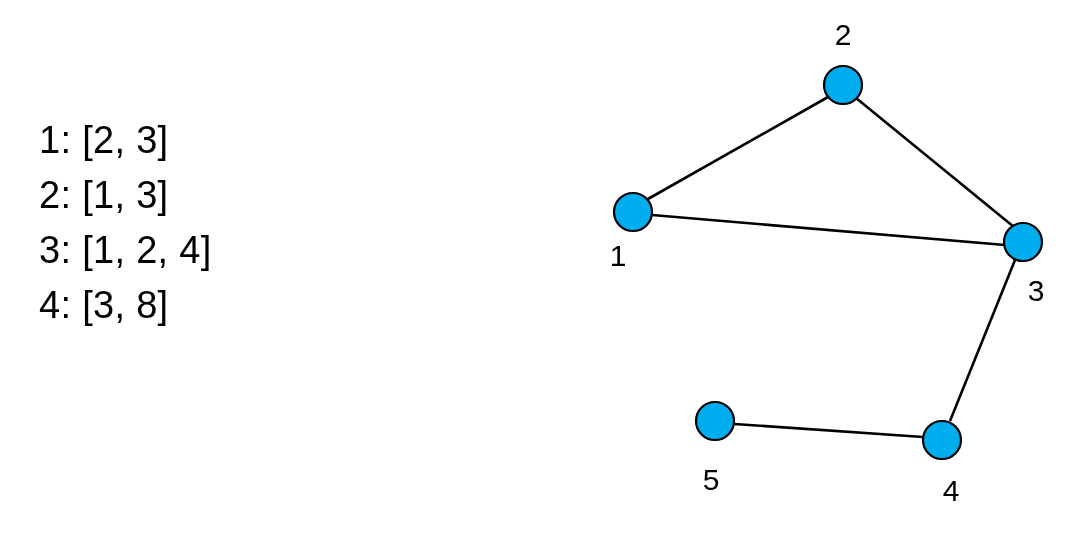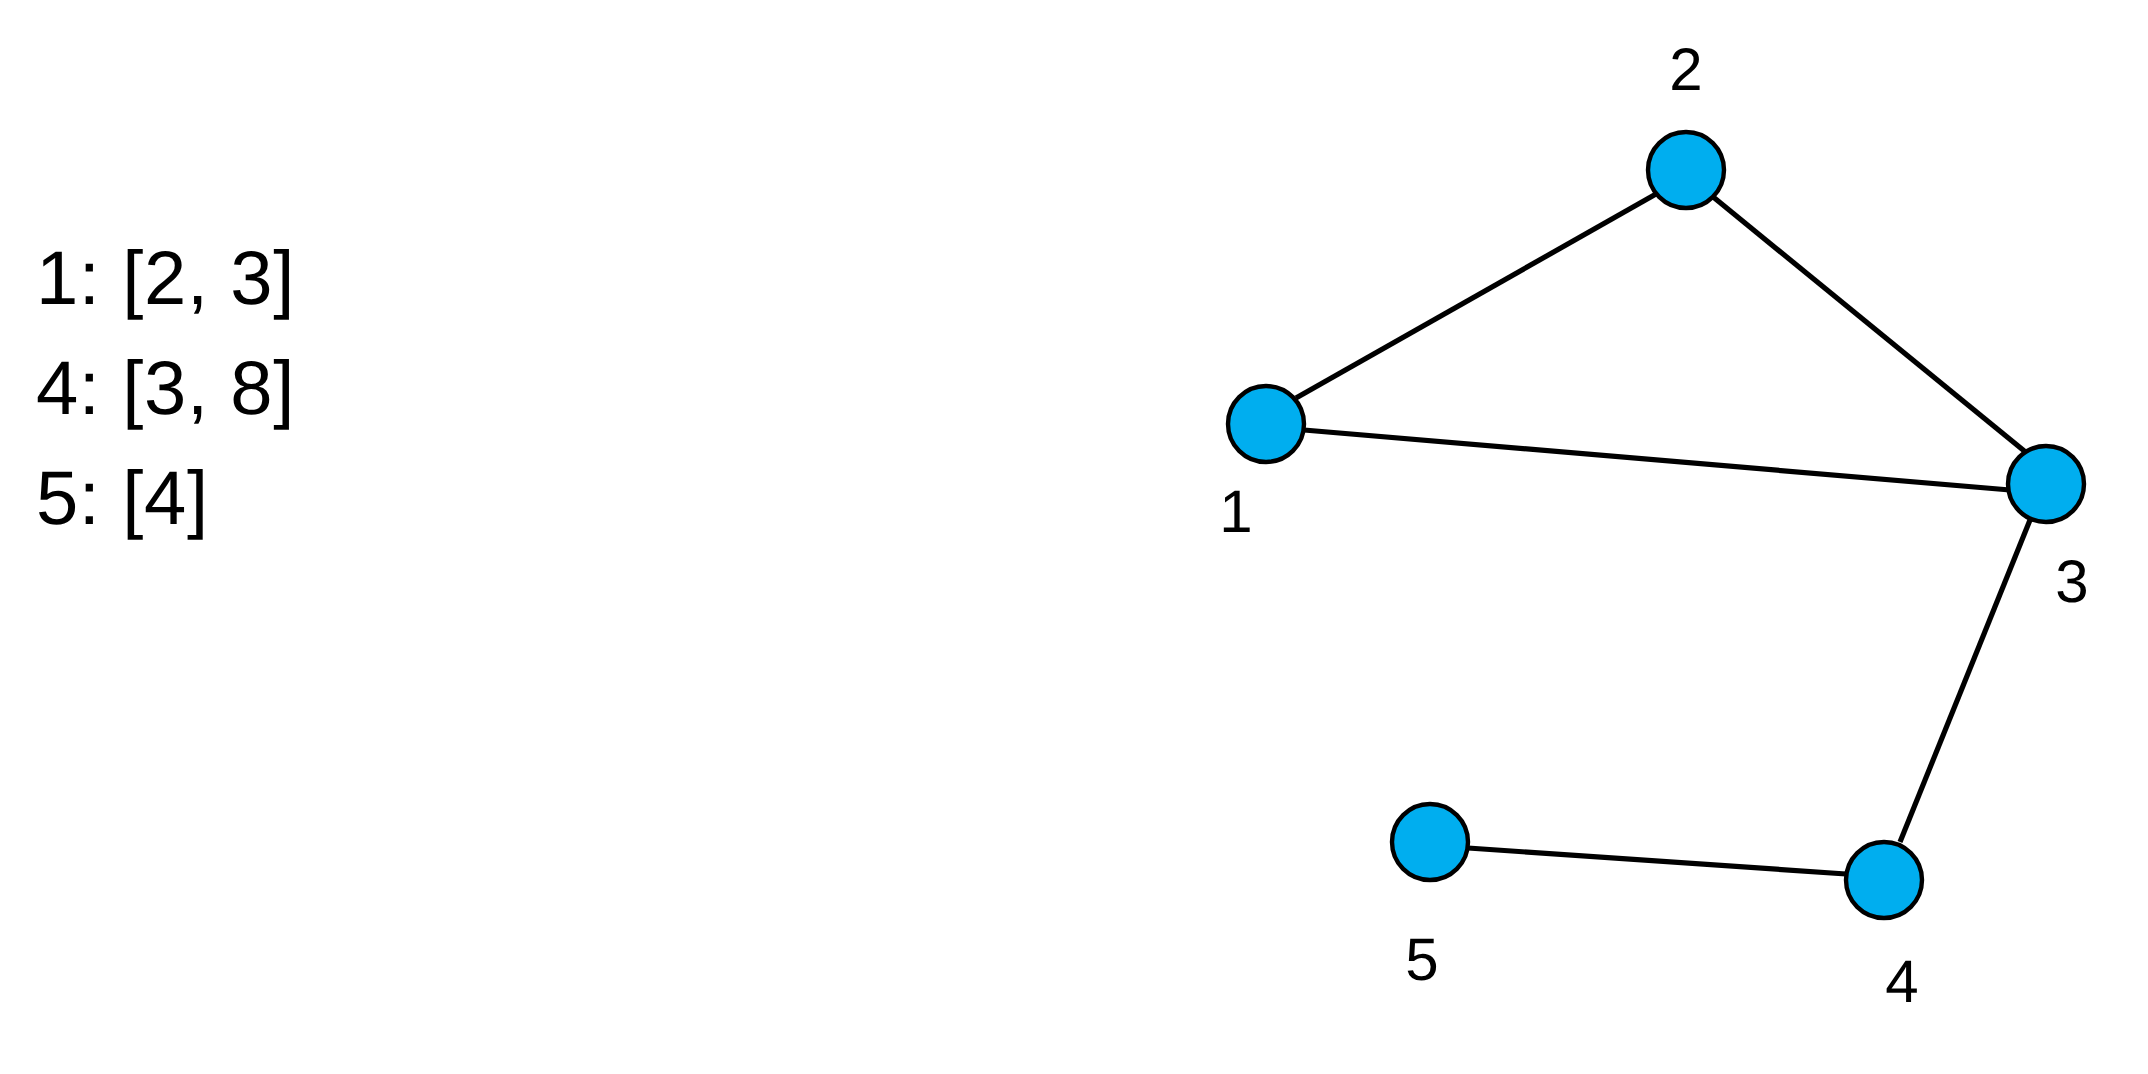--- a/index.html
+++ b/index.html
@@ -16,21 +16,21 @@
   #stage {
     position: relative;
     width: 1074px;
     height: 537px;
     background: #ffffff;
   }
 
   
   #adjacency-list {
     position: absolute;
-    left: 18px;
+    left: 39px;
     top: 113px;
     width: 320px;
   }
   .adj-row {
     font-family: "Liberation Sans", sans-serif;
     font-size: 38px;
     line-height: 55px;
     color: #000000;
     white-space: pre;
     letter-spacing: 0.3px;
@@ -68,22 +68,23 @@
     dominant-baseline: alphabetic;
   }
 </style>
 </head>
 <body>
 
 <div id="stage">
 
   <div id="adjacency-list">
     <div class="adj-row">1: [2, 3]</div>
+    <div class="adj-row">2: [1, 3]</div>
+    <div class="adj-row">3: [1, 2, 4]</div>
     <div class="adj-row">4: [3, 8]</div>
-    <div class="adj-row">5: [4]</div>
   </div>
 
   <div id="graph-figure">
     <svg id="graph-svg" viewBox="0 0 1074 537" xmlns="http://www.w3.org/2000/svg">
 
       <g id="edge-layer">
         <line class="graph-edge" x1="648" y1="199" x2="828" y2="97" stroke="#000000"></line>
         <line class="graph-edge" x1="652" y1="215" x2="1005" y2="245" stroke="#000000"></line>
         <line class="graph-edge" x1="856" y1="98" x2="1014" y2="227" stroke="#000000"></line>
         <line class="graph-edge" x1="1015" y1="260" x2="950" y2="421" stroke="#000000"></line>

